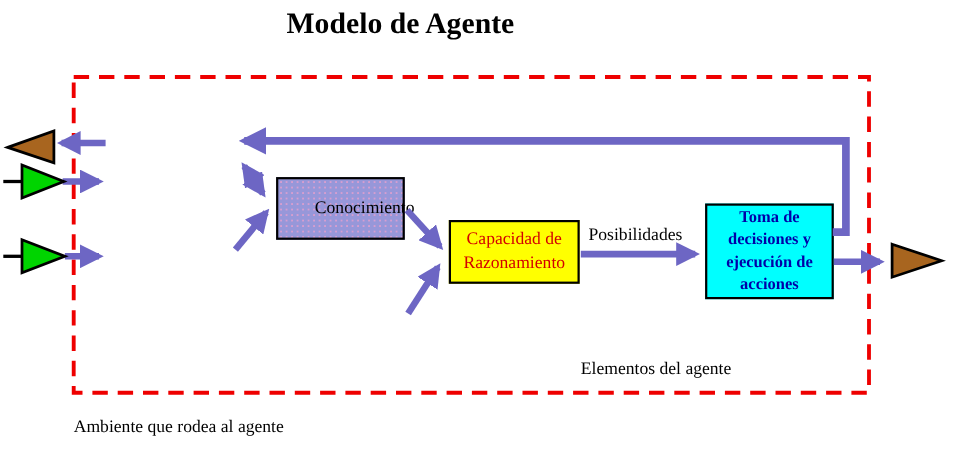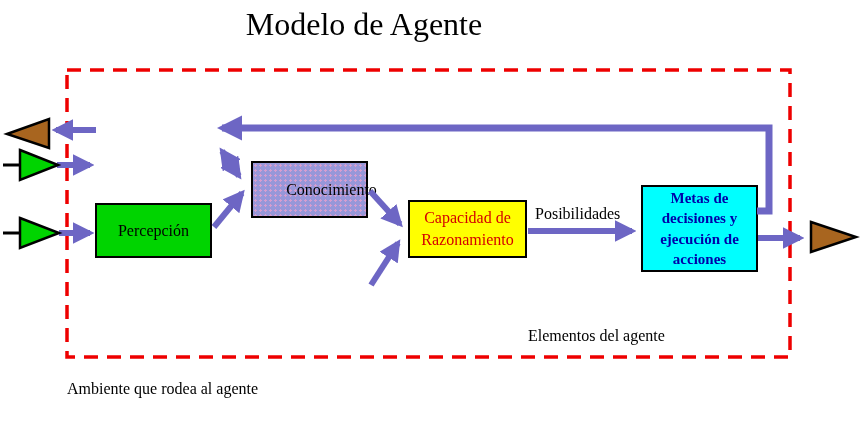--- a/index.html
+++ b/index.html
@@ -2,21 +2,21 @@
 <html><head>
 <meta charset="utf-8">
 <style>
   html,body{margin:0;padding:0;background:#fff;}
   .stage{
     position:relative;width:868px;height:431px;background:#fff;overflow:hidden;
     font-family:"Liberation Serif",serif;color:#000;
   }
   .title{
     position:absolute;left:0;top:6px;width:728px;text-align:center;
-    font-size:32px;font-weight:400;
+    font-size:27px;font-weight:700;
   }
   .svg-layer{position:absolute;left:0;top:0;width:868px;height:431px;z-index:3;pointer-events:none;}
   .box{
     position:absolute;z-index:2;border:2px solid #000;box-sizing:border-box;
     display:flex;align-items:center;justify-content:center;text-align:center;
     font-size:16px;line-height:1.2;
   }
   .green{background:#00d400;}
   .peri{
     background-color:#9797d9;
@@ -41,31 +41,28 @@
   .lbl-elementos{left:528px;top:327px;}
   .lbl-ambiente{left:67px;top:380px;}
 </style>
 </head>
 <body>
 
 <div class="stage">
 
   <div class="title">Modelo de Agente</div>
 
-  <div class="box green box-percepcion">
-    <span>Percepción</span>
-  </div>
   <div class="box peri box-conocimiento">
     <span>Conocimiento</span>
   </div>
   <div class="box box-capacidad">
     <span>Capacidad de Razonamiento</span>
   </div>
   <div class="box box-toma">
-    <span>Metas de decisiones y ejecución de acciones</span>
+    <span>Toma de decisiones y ejecución de acciones</span>
   </div>
 
   <div class="flabel lbl-posibilidades">Posibilidades</div>
   <div class="flabel lbl-elementos">Elementos del agente</div>
   <div class="flabel lbl-ambiente">Ambiente que rodea al agente</div>
 
   <svg class="svg-layer" width="868" height="431" viewBox="0 0 868 431">
     <defs>
       <marker id="ah" viewBox="0 0 10 10" refX="8" refY="5" markerWidth="3.6" markerHeight="3.6" orient="auto-start-reverse">
         <path d="M0,0 L10,5 L0,10 z" fill="#6d66c4"></path>

